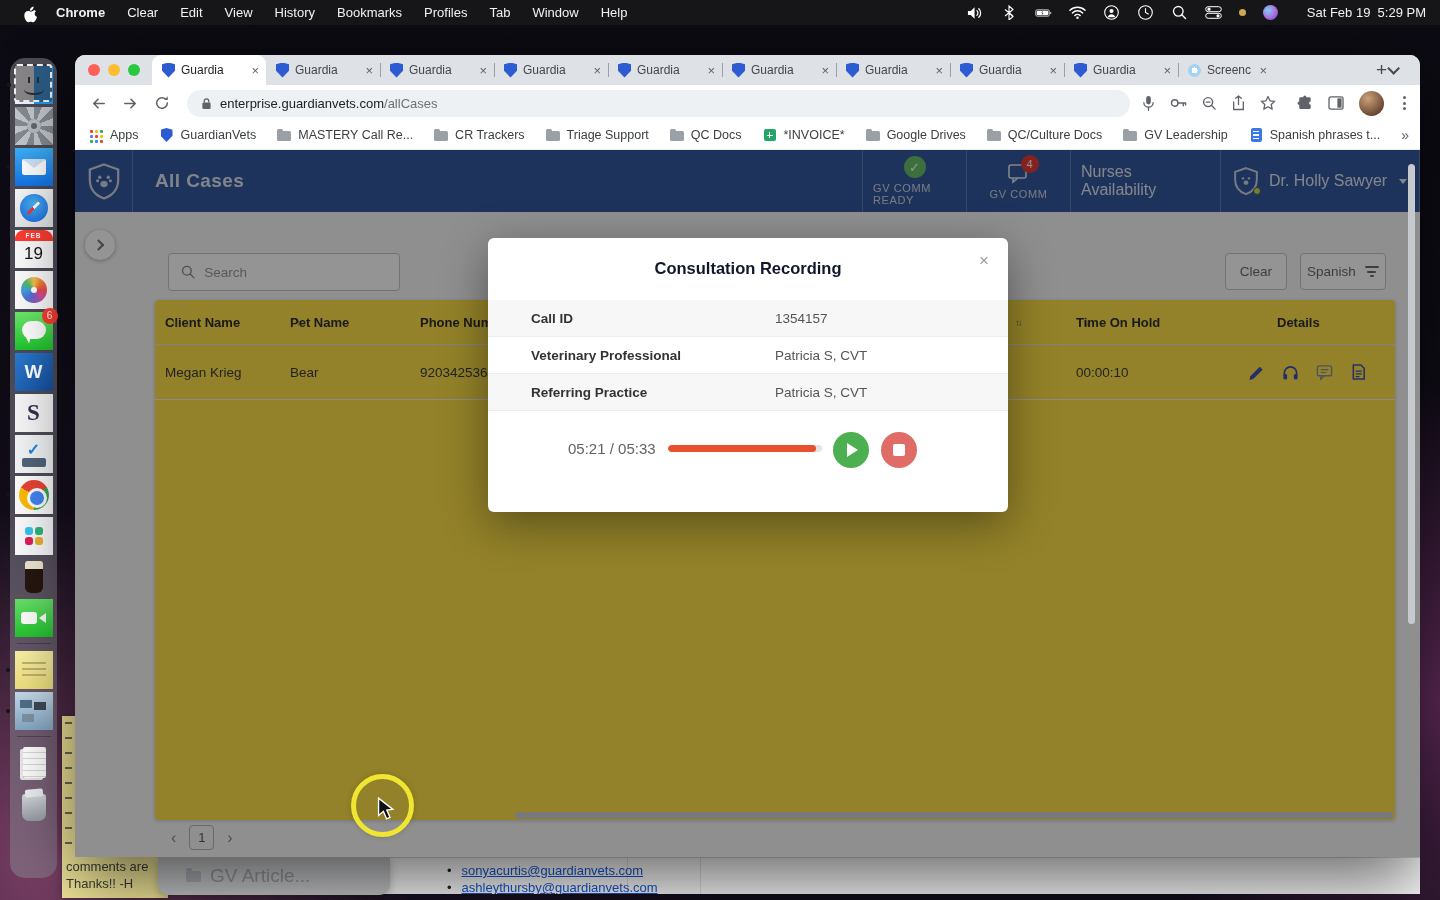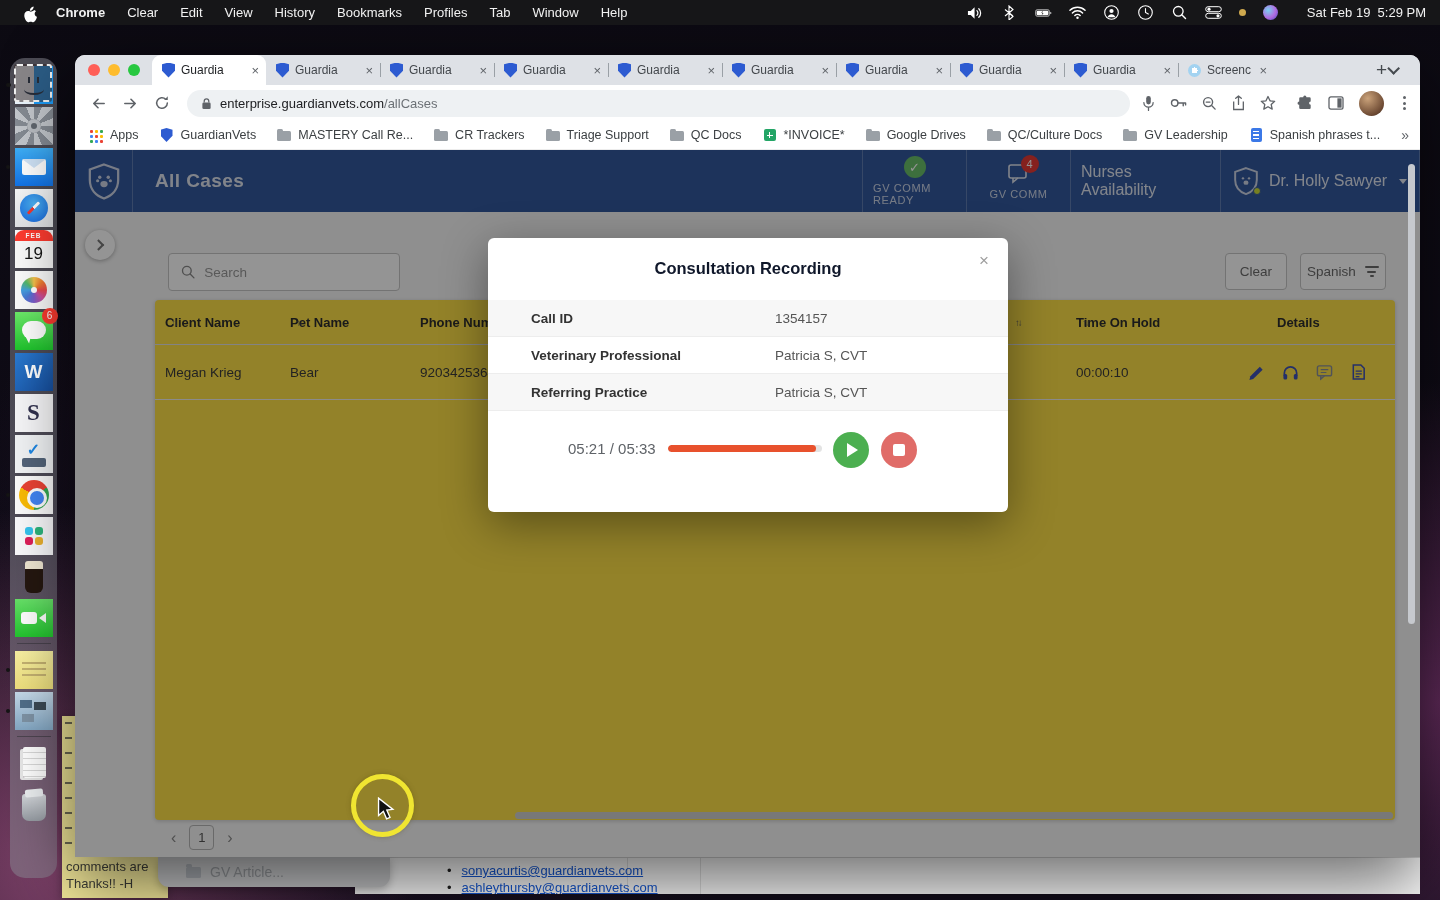--- a/index.html
+++ b/index.html
@@ -174,21 +174,21 @@
 .pfill{height:100%;background:#e8512d;border-radius:4px}
 .pbtn{position:absolute;top:2px;width:36px;height:36px;border-radius:50%;display:flex;align-items:center;justify-content:center}
 .play{left:345px;background:#4caf50}
 .play i{width:0;height:0;border-top:7px solid transparent;border-bottom:7px solid transparent;border-left:11px solid #fff;margin-left:3px}
 .stop{left:393px;background:#e06c68}
 .stop i{width:12px;height:12px;border-radius:2px;background:#fff}
 
 .sticky{position:absolute;left:62px;top:716px;width:106px;height:182px;background:#f4e99a;z-index:3;box-shadow:0 2px 8px rgba(0,0,0,.3)}
 .sticky::before{content:'';position:absolute;left:3px;top:6px;width:7px;height:130px;background:repeating-linear-gradient(180deg,#6f6c55 0 2.5px,transparent 2.5px 15px)}
 .sticky-lines{position:absolute;left:4px;bottom:6px;font-size:13px;color:#3e3e38;line-height:17px;white-space:nowrap}
-.gv-tab{position:absolute;left:158px;top:857px;width:232px;height:30px;background:#c7c8ca;border-radius:0 0 11px 11px;z-index:4;display:flex;align-items:center;padding-left:28px;gap:9px;color:#94979b;font-size:14px;box-shadow:0 3px 8px rgba(0,0,0,.25)}
+.gv-tab{position:absolute;left:158px;top:857px;width:232px;height:38px;background:#c7c8ca;border-radius:0 0 11px 11px;z-index:4;display:flex;align-items:center;padding-left:28px;gap:9px;color:#94979b;font-size:19px;box-shadow:0 3px 8px rgba(0,0,0,.25)}
 .gv-folder{width:15px;height:11px;border-radius:1.5px;background:#a9adb3;position:relative}
 .gv-folder::before{content:'';position:absolute;left:0;top:-2.5px;width:6px;height:3px;border-radius:1.5px 1.5px 0 0;background:#a9adb3}
 .email-win{position:absolute;left:355px;top:857px;width:1065px;height:37px;background:#fdfdfd;border-top:1px solid #d6d6d6;z-index:2;overflow:hidden}
 .email-win .vline{position:absolute;top:0;bottom:0;width:1px;background:#e1e1e1}
 .email-list{position:absolute;left:92px;top:4px;list-style:none}
 .email-list li{font-size:13px;line-height:17px;color:#222}
 .email-list li::before{content:'•';margin-right:10px;color:#222}
 .email-link{color:#1558d6;text-decoration:underline}
 
 .click-ring{position:absolute;left:351px;top:774px;width:63px;height:63px;border:5px solid #f0e531;border-radius:50%;z-index:300;box-shadow:0 0 5px rgba(80,70,0,.35)}

